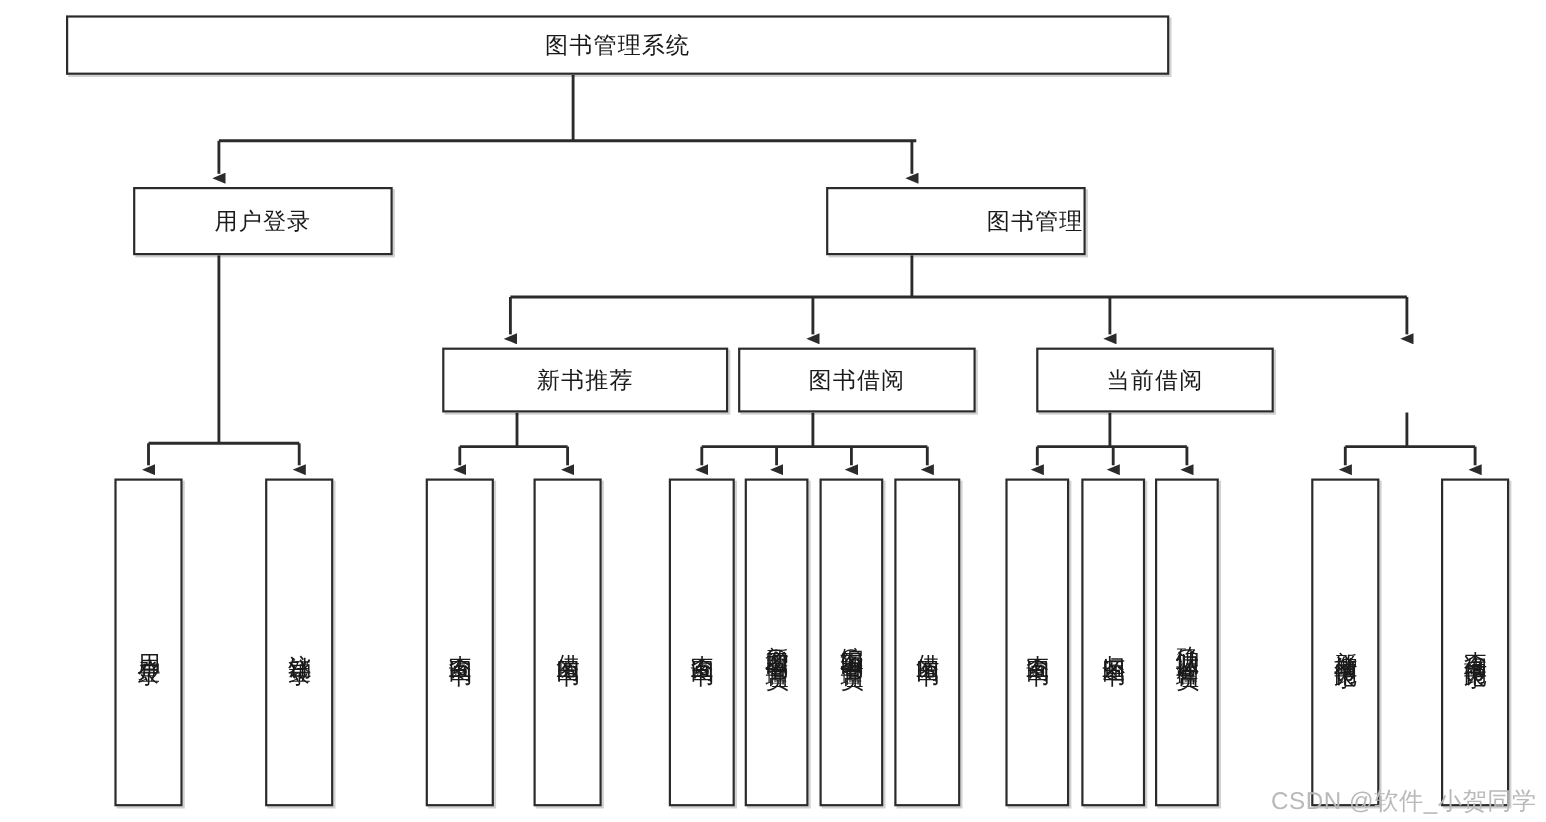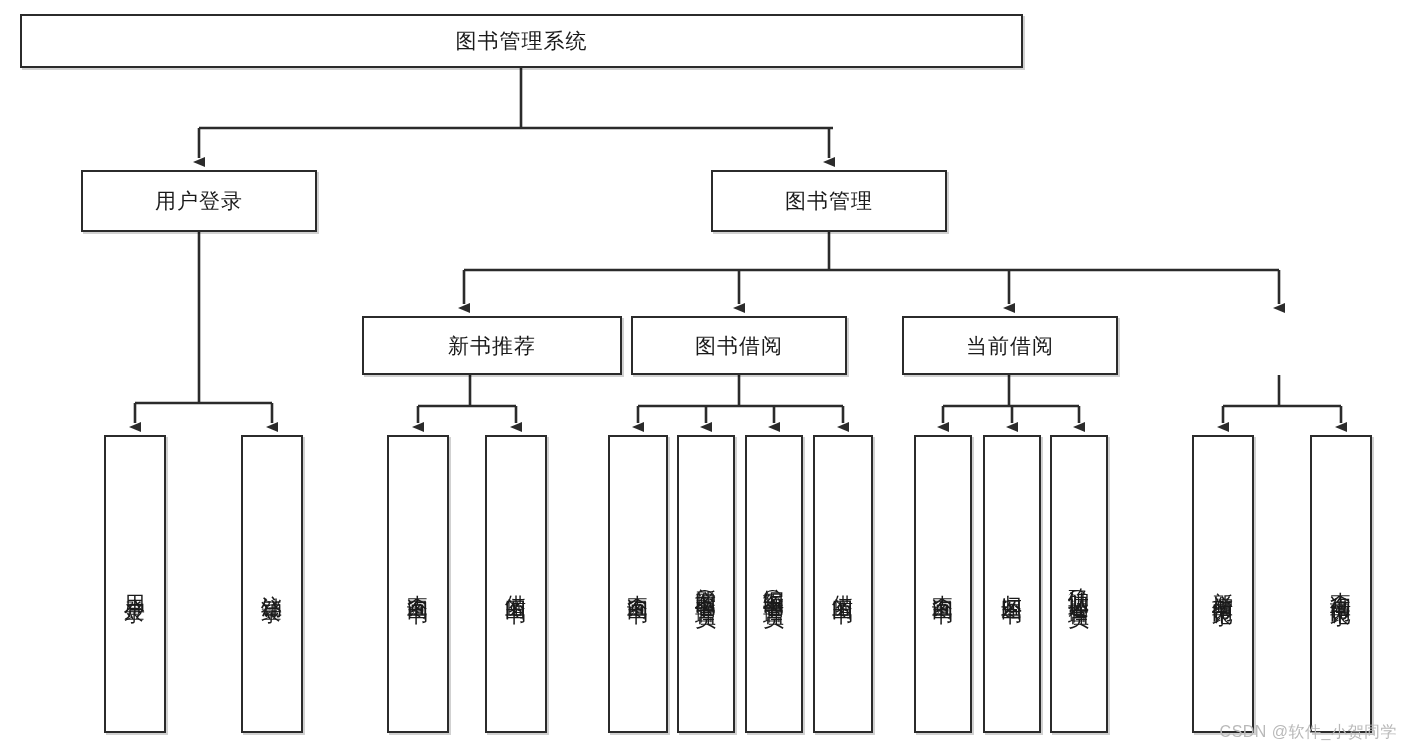--- a/index.html
+++ b/index.html
@@ -33,40 +33,41 @@
     box-shadow: 2px 2px 0 rgba(0,0,0,0.18);
     display: flex;
     align-items: center;
     justify-content: center;
     color: #1a1a1a;
   }
   .node.horiz {
     font-size: 21px;
     letter-spacing: 1px;
     white-space: nowrap;
+    margin-left: 40px;
   }
   .node.vert {
     writing-mode: vertical-rl;
     text-orientation: upright;
     font-size: 21px;
     letter-spacing: 3px;
     line-height: 1;
     padding: 6px 0;
   }
   .node.vert .label {
     writing-mode: vertical-rl;
     text-orientation: upright;
     display: block;
     text-align: center;
   }
   .watermark {
     position: absolute;
     right: 8px;
     bottom: 4px;
-    font-size: 16px;
+    font-size: 22px;
     color: #b9b9b9;
     white-space: nowrap;
     letter-spacing: 0.5px;
   }
 </style>
 </head>
 <body>
 
 <div id="canvas">
 
@@ -120,21 +121,21 @@
     </g>
   </svg>
 
   <div class="node horiz" style="left:20px; top:14px; width:1003px; height:54px;">
     <span class="label">图书管理系统</span>
   </div>
 
   <div class="node horiz" style="left:81px; top:170px; width:236px; height:62px;">
     <span class="label">用户登录</span>
   </div>
-  <div class="node horiz" style="left:711px; top:170px; width:236px; height:62px;">
+  <div class="node horiz" style="left:711px; top:170px; width:236px; height:62px;justify-content:flex-end;">
     <span class="label">图书管理</span>
   </div>
 
   <div class="node horiz" style="left:362px; top:316px; width:260px; height:59px;">
     <span class="label">新书推荐</span>
   </div>
   <div class="node horiz" style="left:902px; top:316px; width:216px; height:59px;">
     <span class="label">当前借阅</span>
   </div>
   <div class="node horiz" style="left:631px; top:316px; width:216px; height:59px;">

